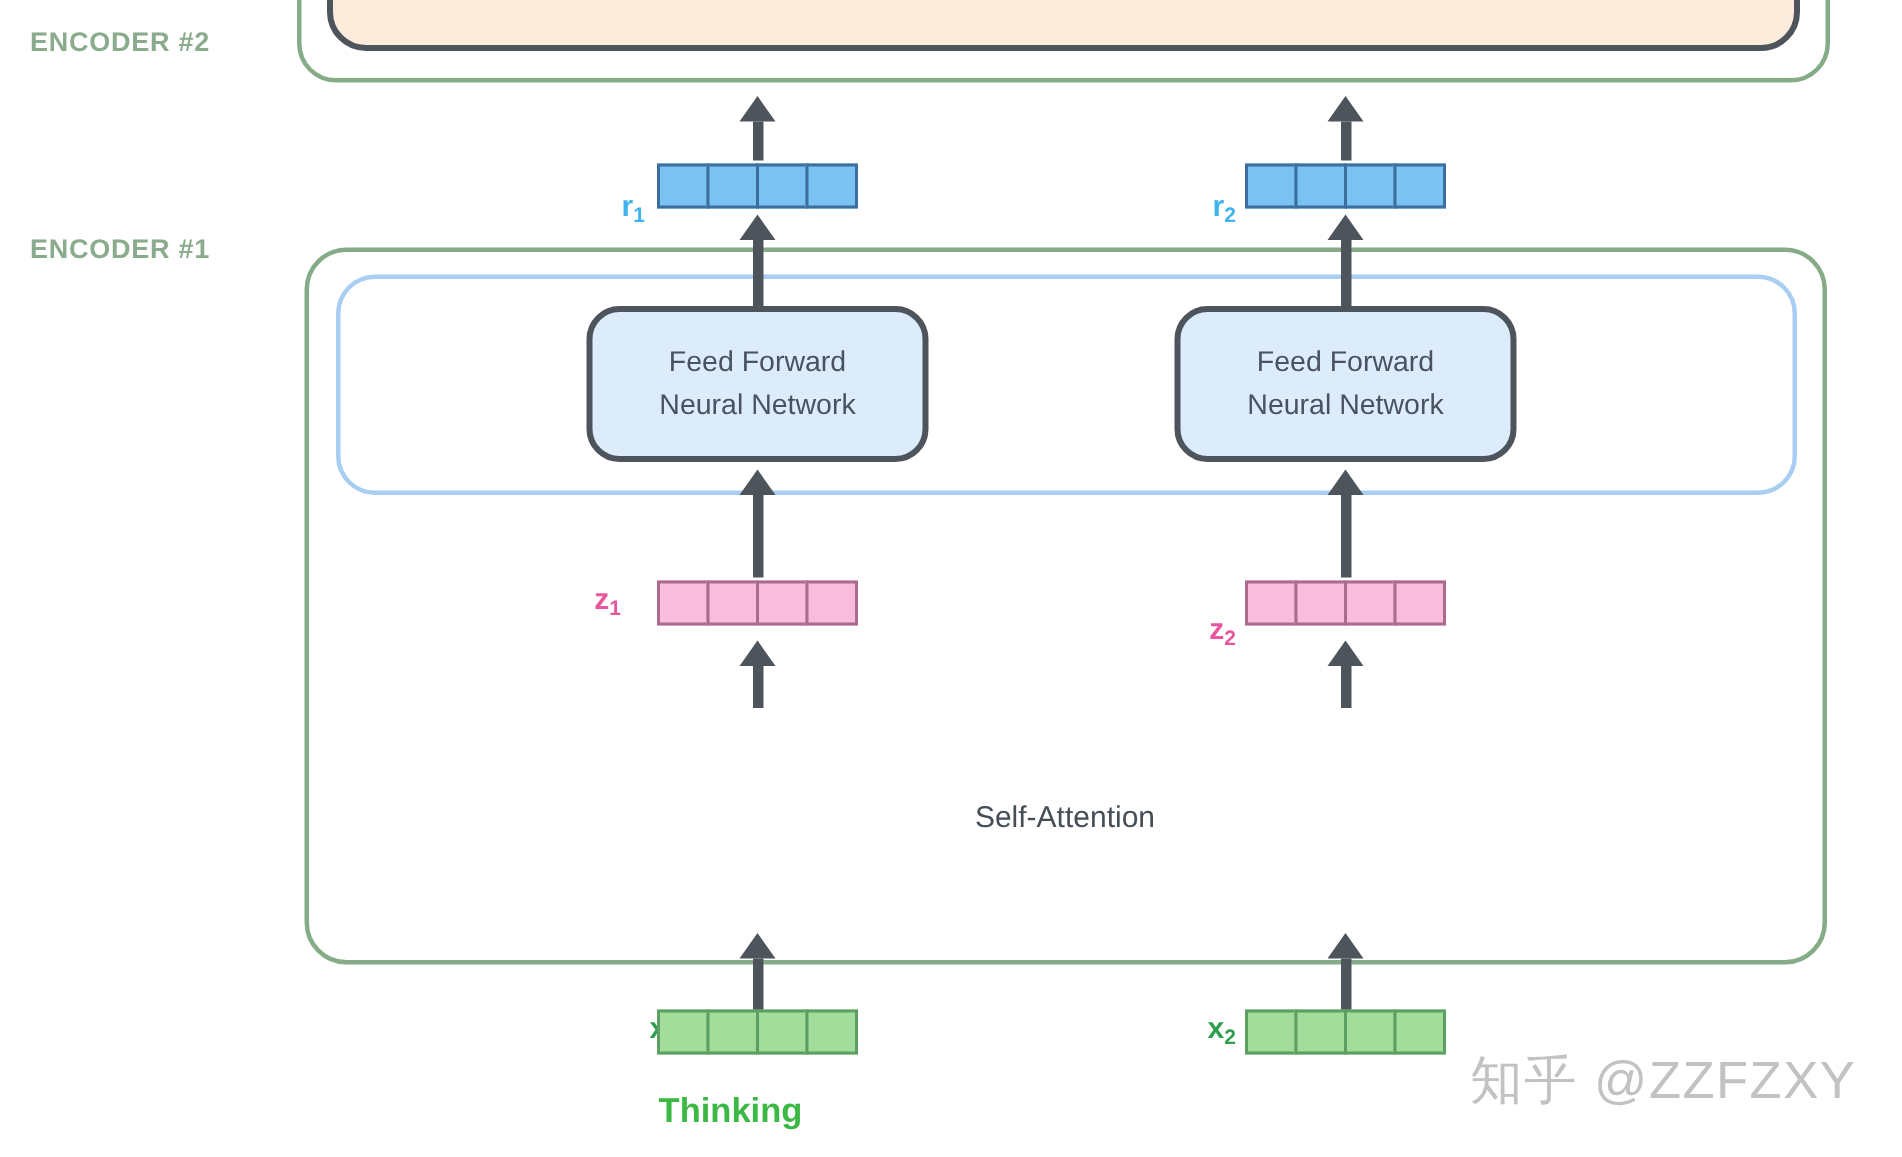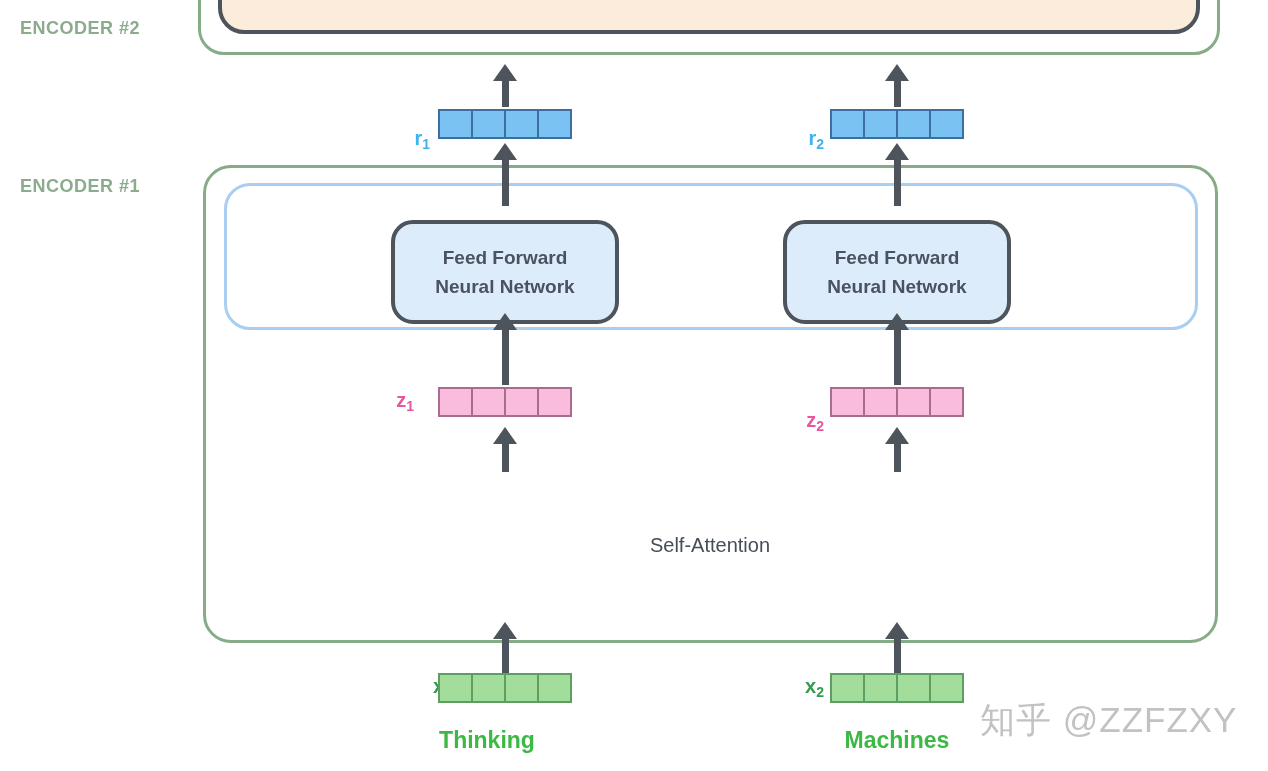--- a/index.html
+++ b/index.html
@@ -14,29 +14,29 @@
   
   .peach{background:#fcecdb;border:4px solid #4d545c;box-sizing:border-box;}
   .enc2-peach{position:absolute;left:218px;top:-72px;width:982px;height:106px;border-radius:26px;}
   .self-attn{position:absolute;left:218px;top:469px;width:984px;height:152px;border-radius:30px;
              display:flex;align-items:center;justify-content:center;text-align:center;}
   .self-attn .txt{font-size:20px;color:#454d57;}
 
   
   .enc-label{position:absolute;left:20px;font-size:18px;font-weight:600;color:#8bab8d;letter-spacing:.5px;}
   .enc2-label{top:18px;}
-  .enc1-label{top:176px;}
+  .enc1-label{top:156px;}
 
   
   .ffnn-container{position:absolute;left:224px;top:183px;width:974px;height:147px;
                   border:3px solid #a8cef2;border-radius:26px;box-sizing:border-box;background:transparent;}
 
   
-  .ffnn{position:absolute;top:220px;width:228px;height:104px;background:#ddecfb;border:4px solid #4d545c;
-        border-radius:22px;box-sizing:border-box;display:flex;align-items:center;justify-content:center;z-index:4;font-weight:bold;}
+  .ffnn{position:absolute;top:204px;width:228px;height:104px;background:#ddecfb;border:4px solid #4d545c;
+        border-radius:22px;box-sizing:border-box;display:flex;align-items:center;justify-content:center;z-index:4;}
   .ffnn .txt{font-size:19px;line-height:1.55;color:#4a5260;text-align:center;width:170px;}
   .ffnn-left{left:391px;}
   .ffnn-right{left:783px;}
 
   
   .vec{position:absolute;display:flex;width:134px;height:30px;z-index:5;}
   .vec .cell{flex:1;box-sizing:border-box;}
   .vec.blue .cell{background:#79c2f2;border:2px solid #3c6e9f;}
   .vec.pink .cell{background:#f9bcdc;border:2px solid #a96b8e;}
   .vec.green .cell{background:#a3dd9b;border:2px solid #5d9f63;}
@@ -166,17 +166,16 @@
     </div>
   <div class="vlabel green" style="left:766px;top:675px;"><span>x</span><span class="sub">2</span></div>
   <div class="vec green" style="left:830px;top:673px;">
       <div class="cell"></div>
       <div class="cell"></div>
       <div class="cell"></div>
       <div class="cell"></div>
     </div>
 
   <div class="token" style="left:387px;top:727px;">Thinking</div>
-  <div class="token" style="left:797px;top:727px;">Machines</div>
 
   <div class="watermark">知乎 @ZZFZXY</div>
 
 </div>
 
 </body></html>

